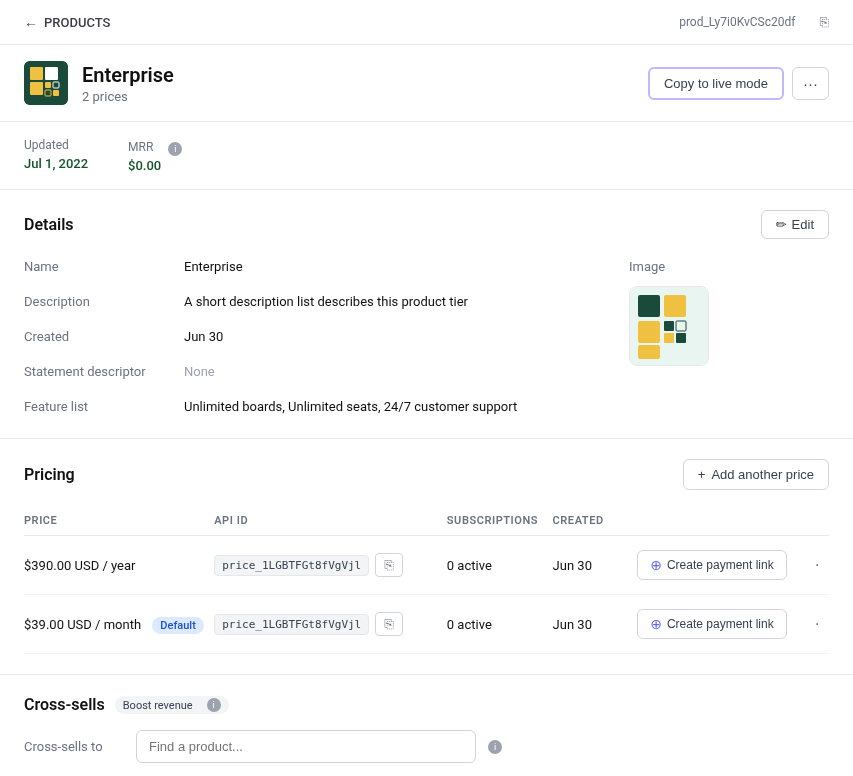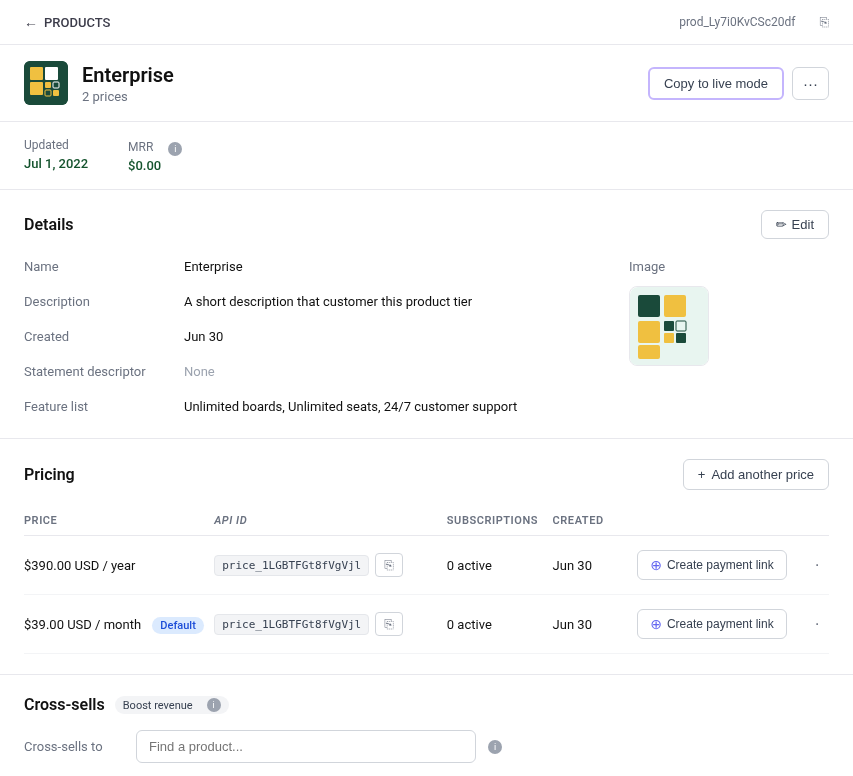--- a/index.html
+++ b/index.html
@@ -310,21 +310,21 @@
     .find-product-input {
       flex: 1;
       max-width: 340px;
       padding: 8px 12px;
       border: 1px solid #d1d5db;
       border-radius: 6px;
       font-size: 13px;
       color: #9ca3af;
     }
     .price-col { min-width: 140px; }
-    .api-col { min-width: 220px; font-style: italic; }
+    .api-col { min-width: 220px; }
     .sub-col { min-width: 100px; }
     .created-col { min-width: 80px; }
     .actions-col { min-width: 160px; }
   </style>
 </head>
 <body>
 
 <div class="top-bar">
   <a class="back-link">
     <span class="back-arrow">←</span>
@@ -383,21 +383,21 @@
       <span>Edit</span>
     </button>
   </div>
   <div style="display:flex; gap:0;">
     <div style="flex:1;">
       <div class="details-grid" style="grid-template-columns: 160px 1fr;">
         <div class="detail-label">Name</div>
         <div class="detail-value">Enterprise</div>
 
         <div class="detail-label">Description</div>
-        <div class="detail-value">A short description that customer this product tier</div>
+        <div class="detail-value">A short description list describes this product tier</div>
 
         <div class="detail-label">Created</div>
         <div class="detail-value">Jun 30</div>
 
         <div class="detail-label">Statement descriptor</div>
         <div class="detail-value muted">None</div>
 
         <div class="detail-label">Feature list</div>
         <div class="detail-value">Unlimited boards, Unlimited seats, 24/7 customer support</div>
       </div>

